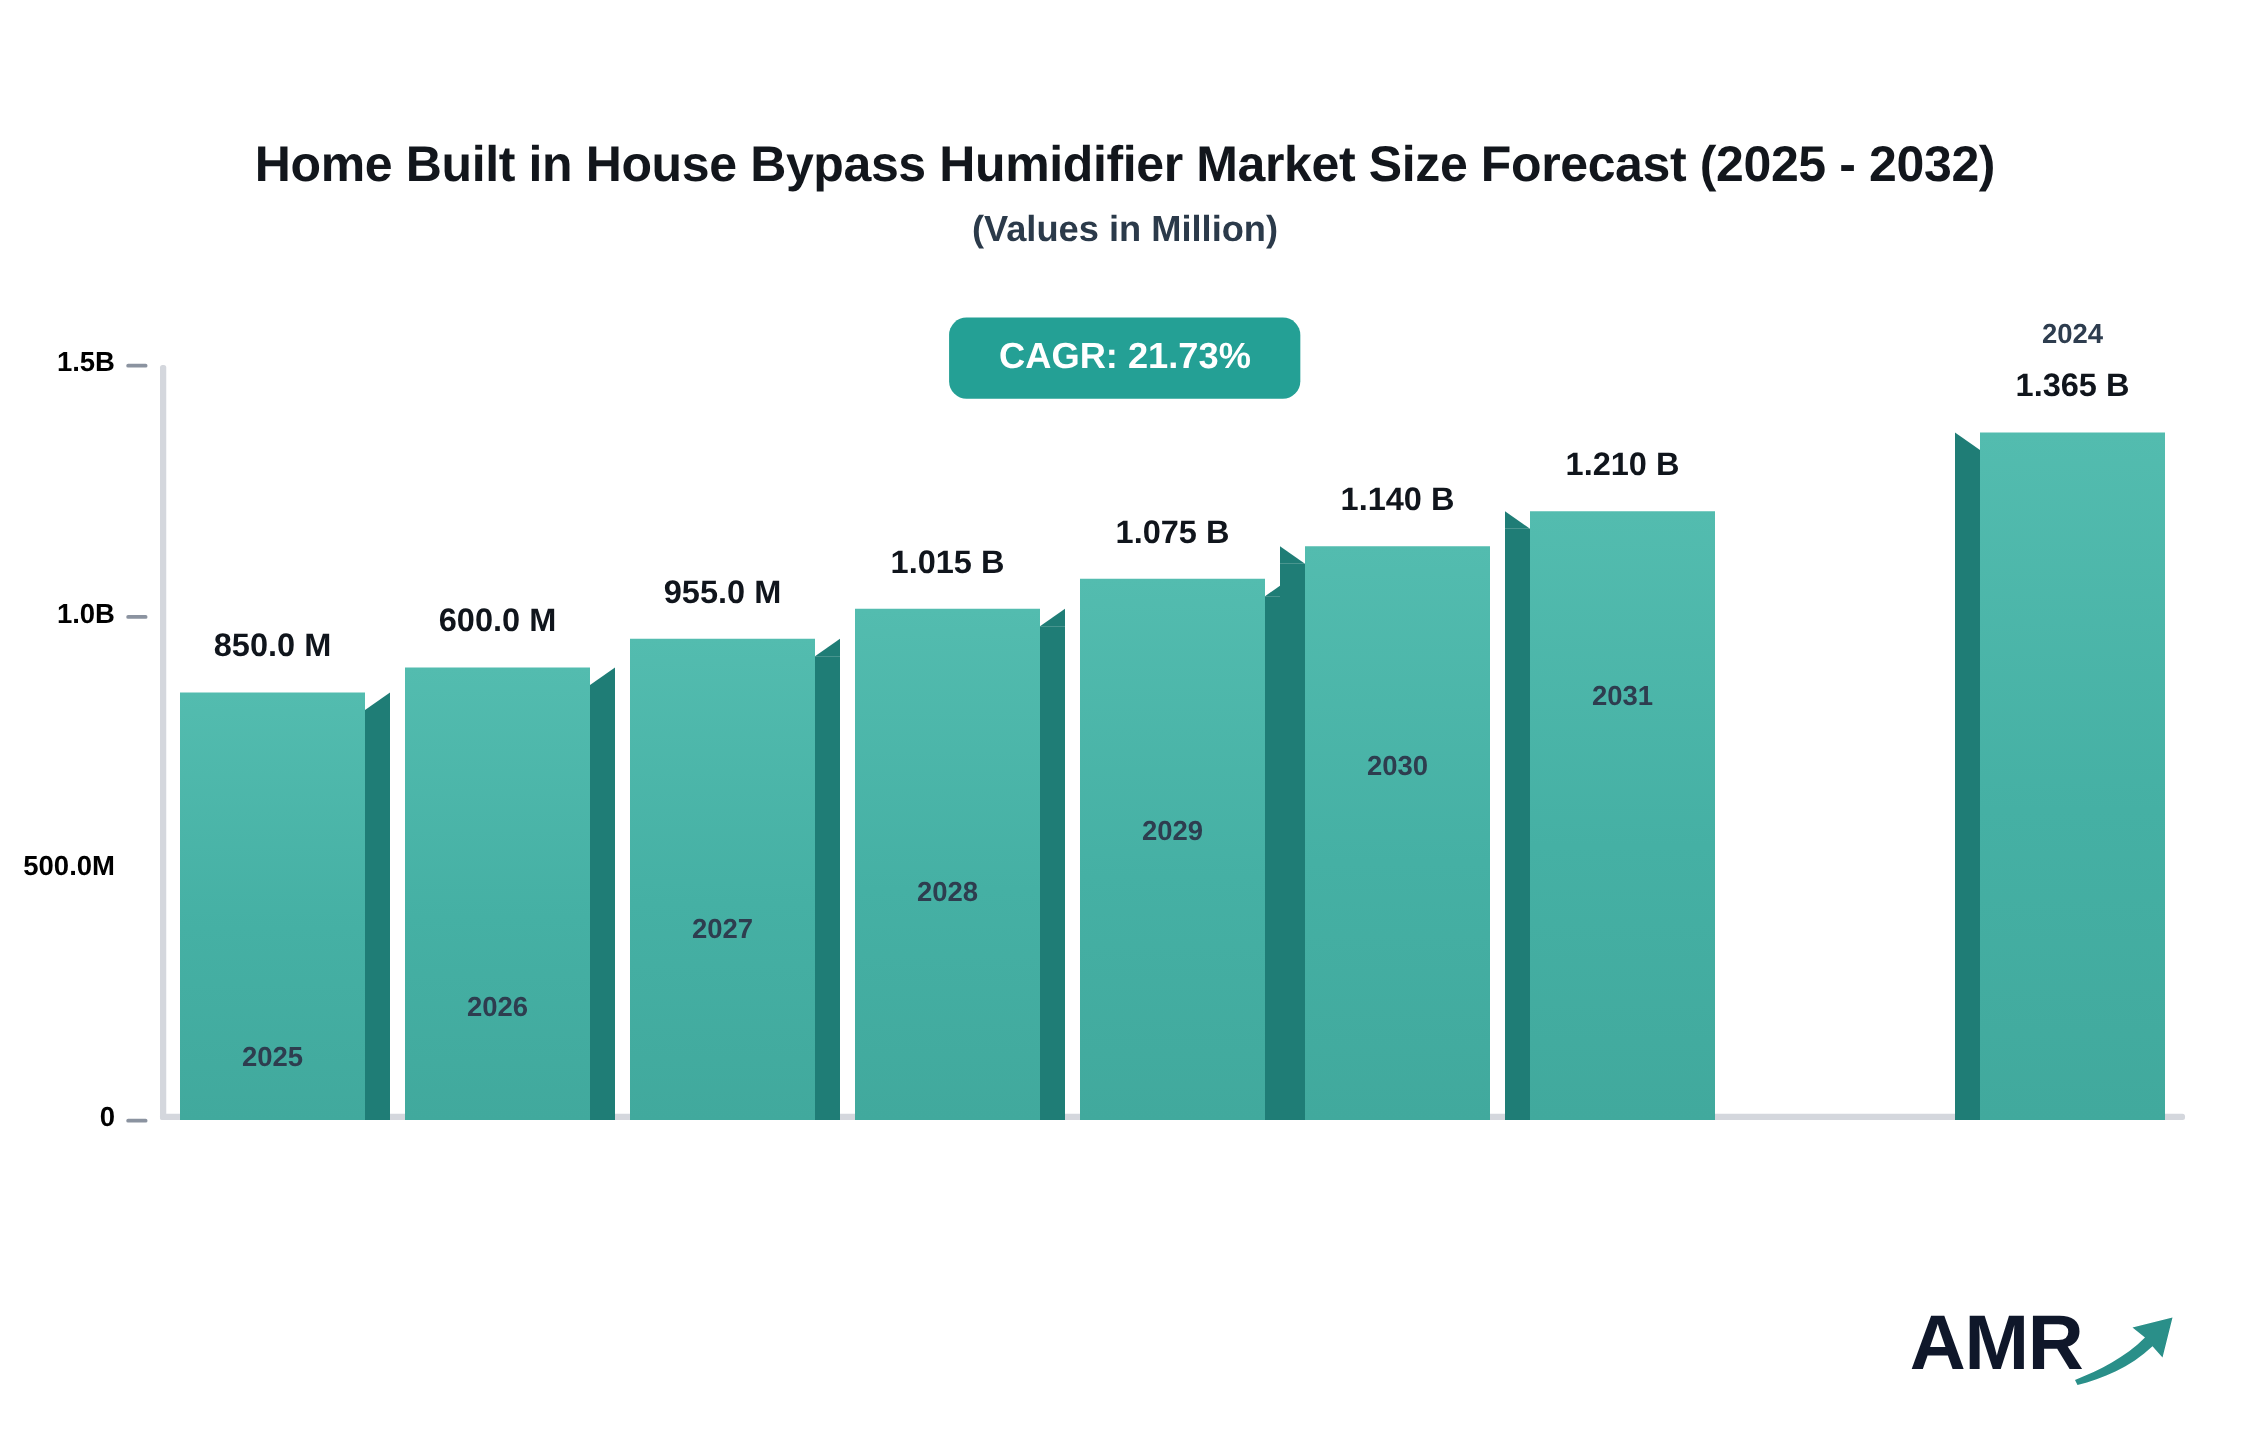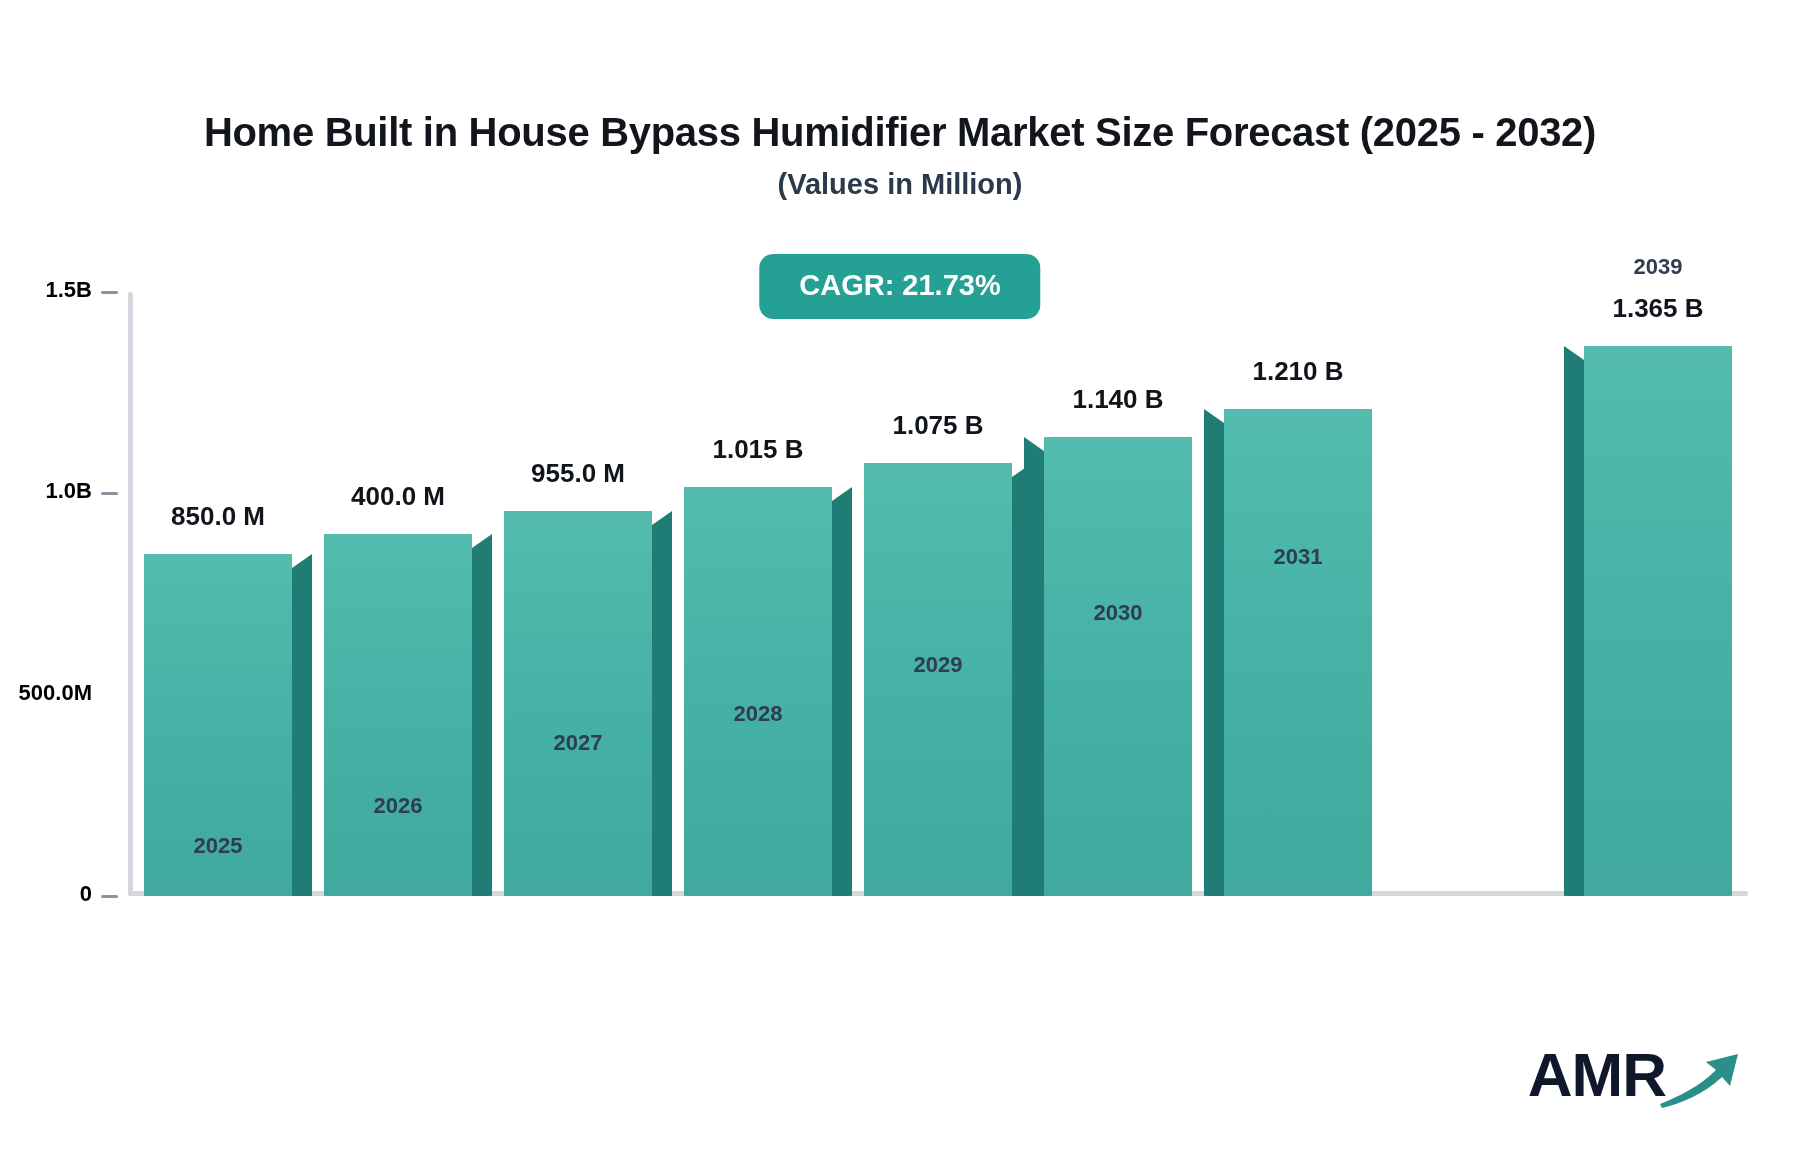--- a/index.html
+++ b/index.html
@@ -225,21 +225,21 @@
           <div class="bar-face" style="height: 342.267px;"></div>
           <div class="bar-side right" style="height: 328.267px;"></div>
           <div class="bar-top right" style="bottom: 328.267px;"></div>
           <div class="bar-value" style="bottom: 364.267px;">850.0 M</div>
           <div class="x-tick-label" style="top: 279.733px;">2025</div>
         </div>
         <div class="bar-group" style="left: 196px; width: 148px; height: 362.4px;">
           <div class="bar-face" style="height: 362.4px;"></div>
           <div class="bar-side right" style="height: 348.4px;"></div>
           <div class="bar-top right" style="bottom: 348.4px;"></div>
-          <div class="bar-value" style="bottom: 384.4px;">400.0 M</div>
+          <div class="bar-value" style="bottom: 384.4px;">600.0 M</div>
           <div class="x-tick-label" style="top: 259.6px;">2026</div>
         </div>
         <div class="bar-group" style="left: 376px; width: 148px; height: 403px;">
           <div class="bar-face" style="height: 384.547px;"></div>
           <div class="bar-side right" style="height: 370.547px;"></div>
           <div class="bar-top right" style="bottom: 370.547px;"></div>
           <div class="bar-value" style="bottom: 406.547px;">955.0 M</div>
           <div class="x-tick-label" style="top: 237.453px;">2027</div>
         </div>
         <div class="bar-group" style="left: 556px; width: 148px; height: 408.707px;">
@@ -268,21 +268,21 @@
           <div class="bar-side left" style="height: 473.227px;"></div>
           <div class="bar-top left" style="bottom: 473.227px;"></div>
           <div class="bar-value" style="bottom: 509.227px;">1.210 B</div>
           <div class="x-tick-label" style="top: 134.773px;">2031</div>
         </div>
         <div class="bar-group" style="left: 1456px; width: 148px; height: 714px;">
           <div class="bar-face" style="height: 549.64px;"></div>
           <div class="bar-side left" style="height: 535.64px;"></div>
           <div class="bar-top left" style="bottom: 535.64px;"></div>
           <div class="bar-value" style="bottom: 571.64px;">1.365 B</div>
-          <div class="x-tick-label" style="top: 72.36px;">2039</div>
+          <div class="x-tick-label" style="top: 72.36px;">2024</div>
         </div>
       </div>
   </div>
 
   <div id="amr-logo">
     <span id="amr-wordmark">AMR</span>
     <span id="amr-arrow-icon">
       <svg width="86" height="64" viewBox="0 0 86 64" aria-hidden="true">
         <path d="M4 58 C24 50 44 40 60 24 L50 16 L82 8 L74 40 L66 31 C48 48 26 57 6 62 Z" fill="#2a8f89"></path>
       </svg>

